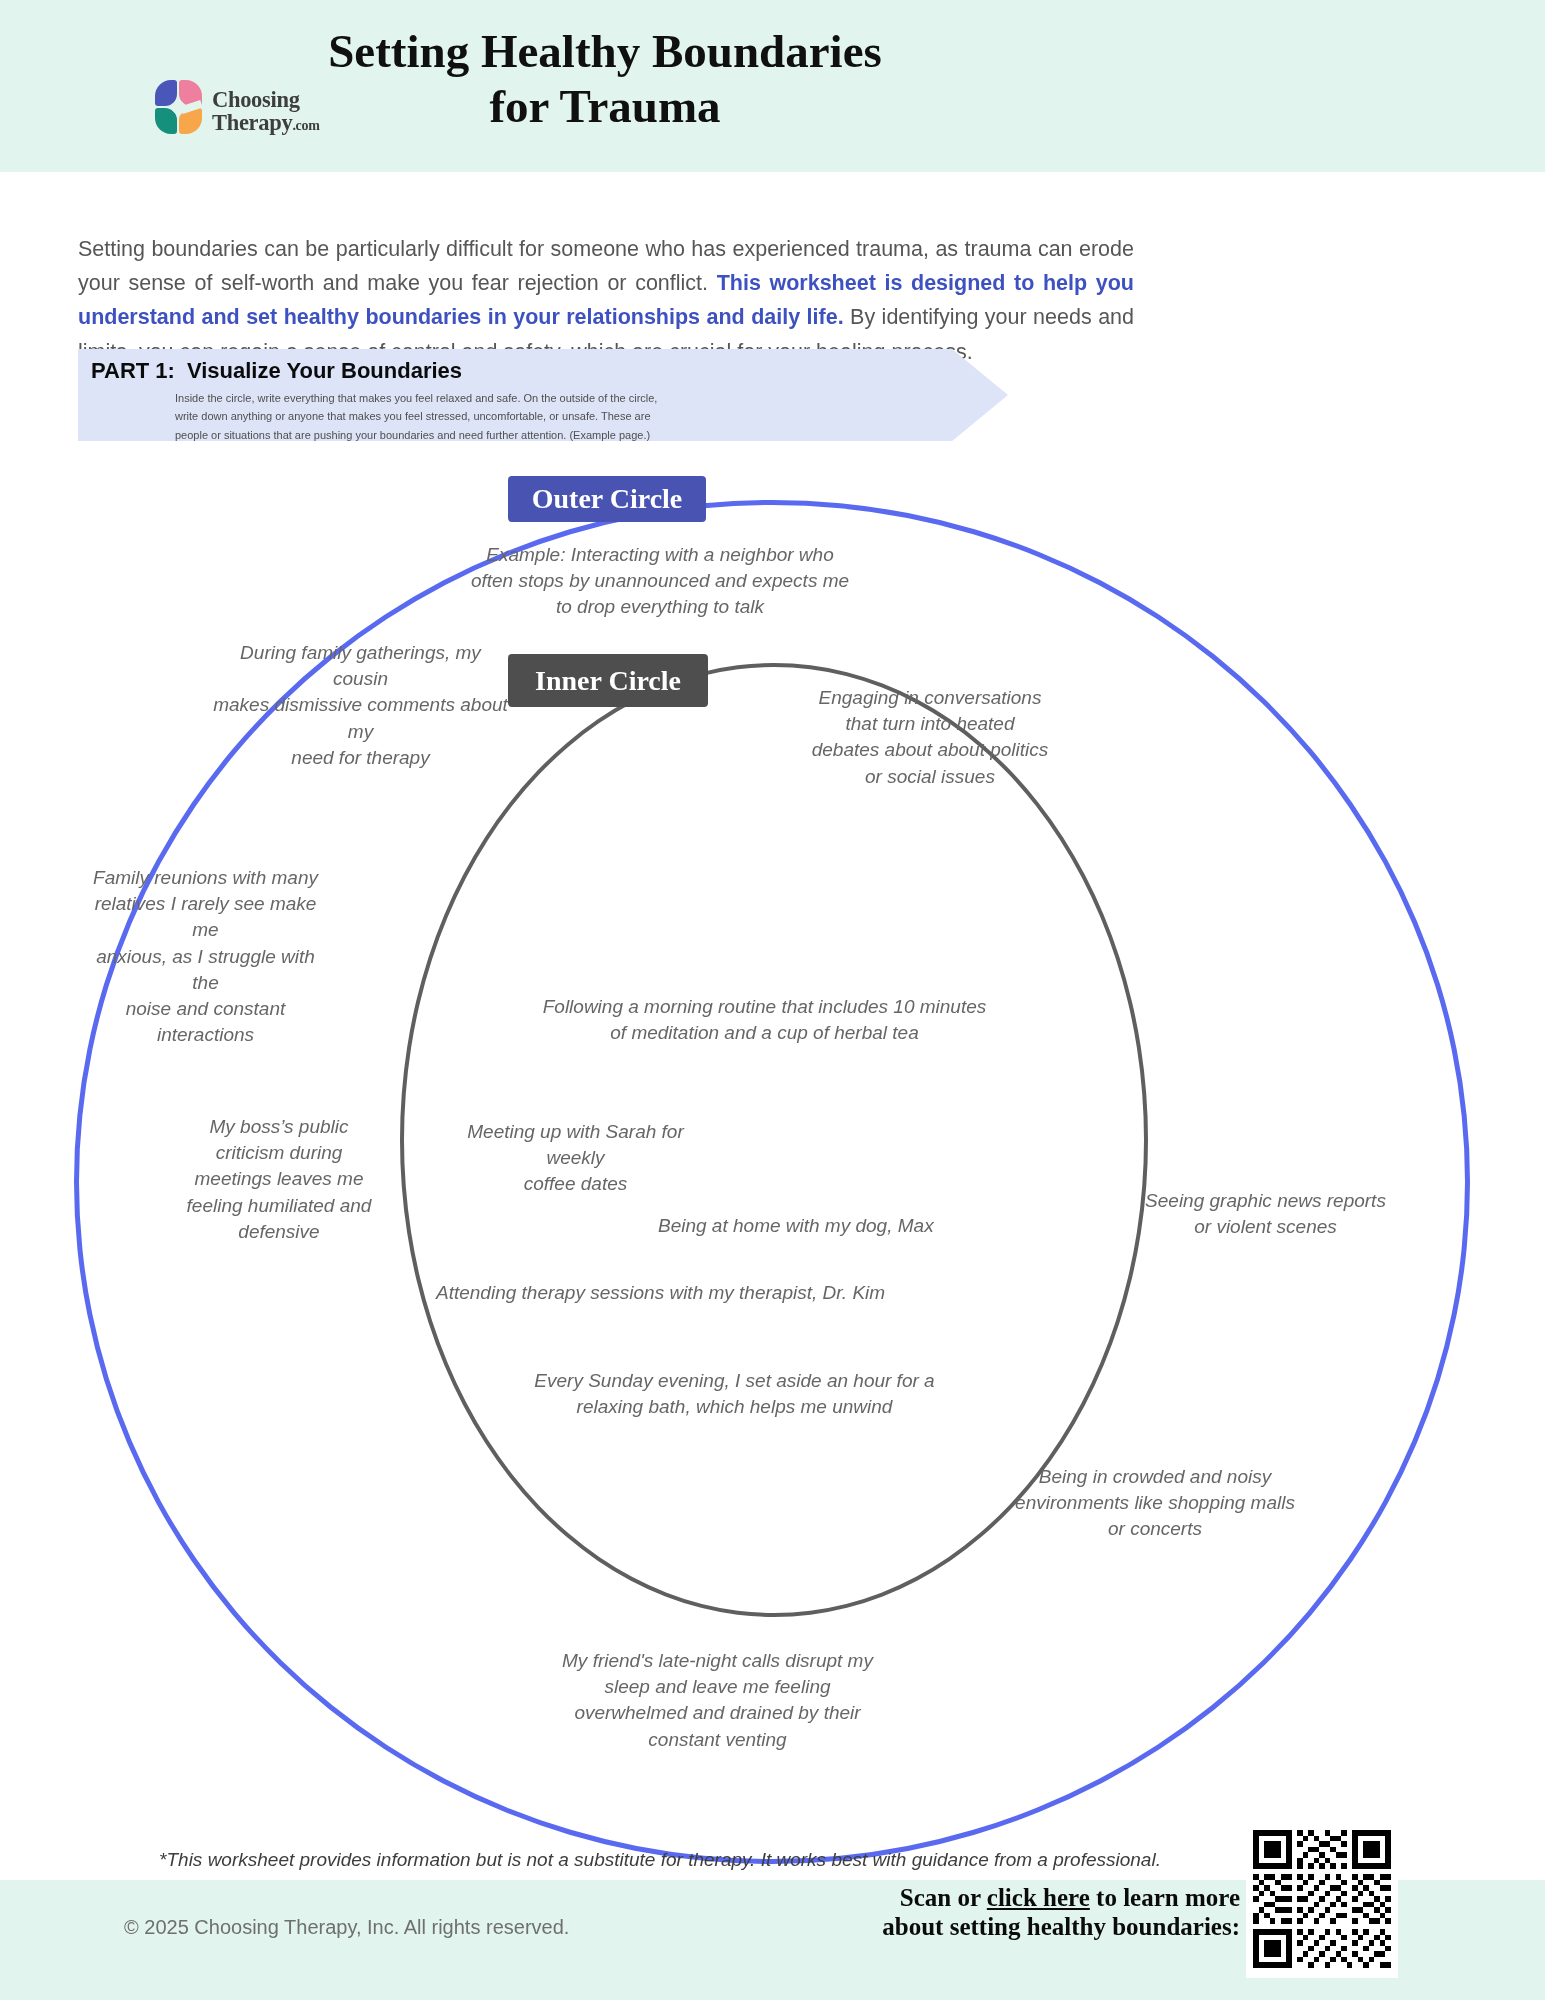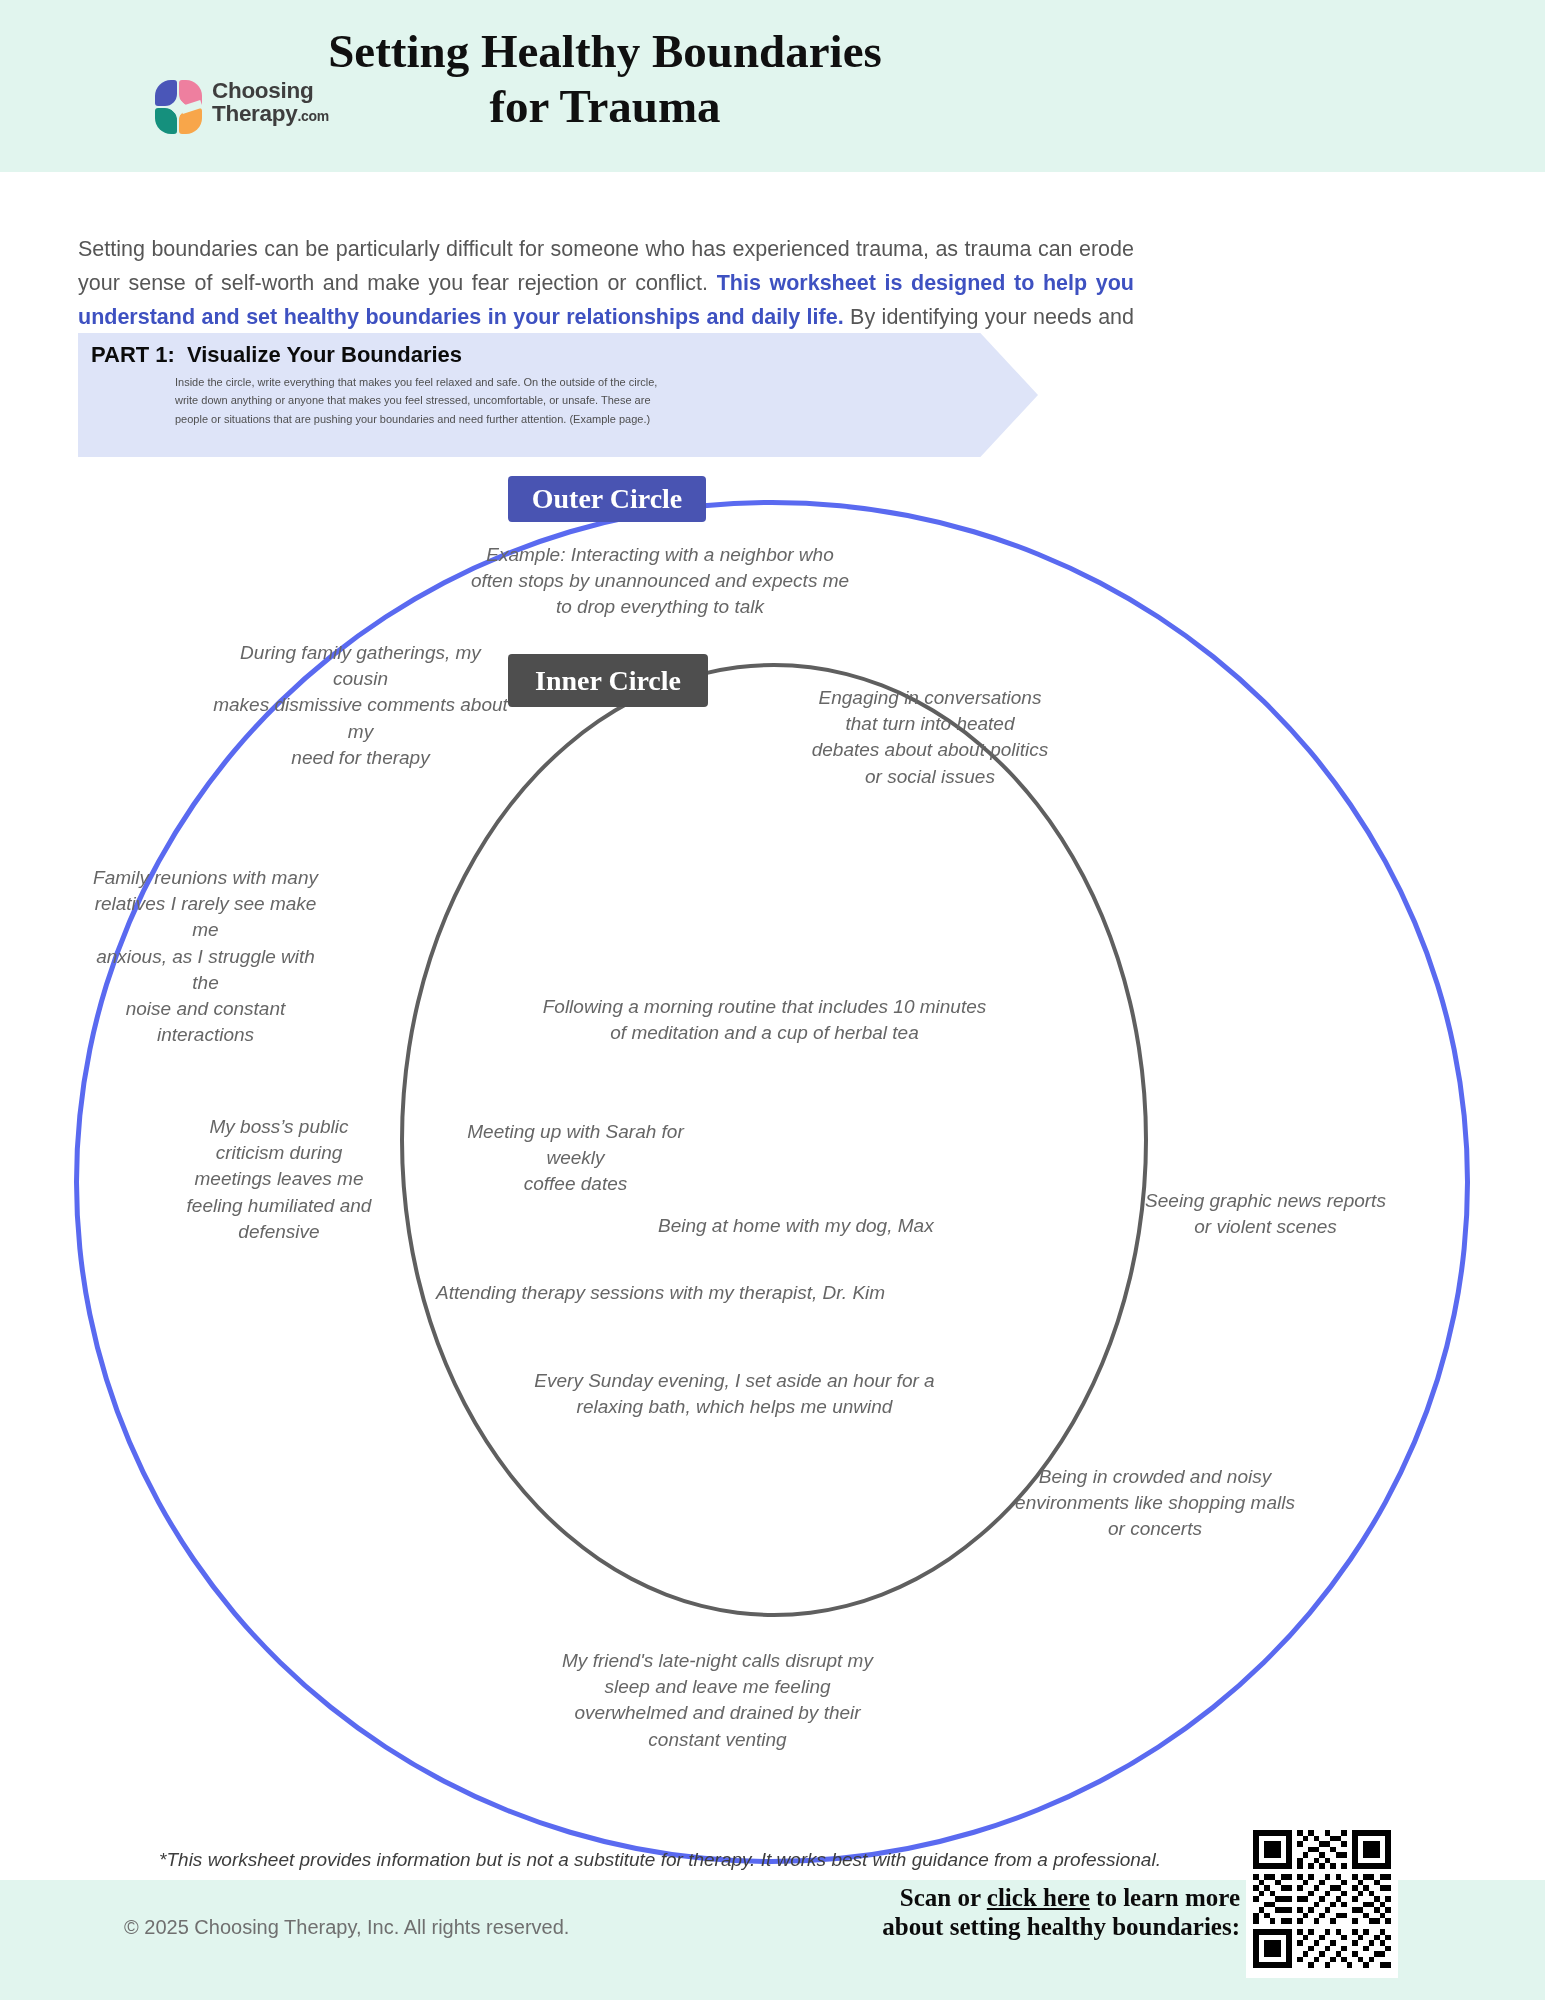--- a/index.html
+++ b/index.html
@@ -1,42 +1,42 @@
 <!DOCTYPE html>
 <html><head>
 <meta charset="utf-8">
 <style>
   html,body { margin:0; padding:0; }
   body { font-family:"Liberation Sans", sans-serif; }
   .page { position:relative; width:1545px; height:2000px; background:#ffffff; overflow:hidden; }
 
   
   .header { position:absolute; left:0; top:0; width:1545px; height:172px; background:#e1f5ee; }
-  .logo { position:absolute; left:155px; top:80px; display:flex; align-items:flex-start; }
+  .logo { position:absolute; left:155px; top:80px; display:flex; align-items:flex-end;font-family:Liberation Serif, serif; }
   .logo-mark { position:relative; width:47px; height:54px; }
   .leaf { position:absolute; }
   .leaf.blue   { left:0;    top:0;    width:22px; height:26px; background:#4a56b8; border-radius:16px 3px 12px 3px; }
   .leaf.pink   { left:24px; top:0;    width:23px; height:26px; background:#ee7f9f; border-radius:3px 16px 3px 12px; }
   .leaf.teal   { left:0;    top:28px; width:22px; height:26px; background:#15907d; border-radius:3px 12px 3px 16px; }
   .leaf.orange { left:24px; top:28px; width:23px; height:26px; background:#f8a64a; border-radius:12px 3px 16px 3px; }
   .logo-notch-center { position:absolute; left:17px; top:21px; width:13px; height:13px; background:#e1f5ee; transform:rotate(45deg); }
   .logo-notch-right  { position:absolute; left:26px; top:23px; width:21px; height:8px; background:#e1f5ee; transform:rotate(-18deg); }
   .logo-text { margin-left:10px; color:#3e3e3e; font-weight:700; font-size:22.5px; line-height:1.0; letter-spacing:-0.3px; }
   .logo-suffix { font-size:14px; font-weight:700; }
   .page-title { position:absolute; left:0; top:24px; width:1210px; margin:0; text-align:center;
                 font-family:"Liberation Serif", serif; font-weight:700; font-size:47px; line-height:1.16; color:#101010; }
 
   
   .intro { position:absolute; left:78px; top:210px; width:1056px; font-size:21.5px; line-height:1.6;
            color:#565656; text-align:justify; }
   .intro .accent { color:#3e51c1; font-weight:700; }
 
   
-  .banner { position:absolute; left:78px; top:333px; width:930px; height:124px; background:#dee4f8;
-            clip-path:polygon(0 0, 94% 0, 100% 50%, 94% 100%, 0 100%);padding-left:30px; }
+  .banner { position:absolute; left:78px; top:349px; width:930px; height:92px; background:#dee4f8;
+            clip-path:polygon(0 0, 94% 0, 100% 50%, 94% 100%, 0 100%); }
   .banner-head { position:absolute; left:13px; top:9px; font-size:22px; color:#0b0b0b; }
   .part-label { font-weight:700; }
   .part-heading { font-weight:700; margin-left:12px; }
   .banner-instructions { position:absolute; left:97px; top:40px; width:790px; margin:0;
                          font-size:11px; line-height:1.66; color:#4f4f4f; white-space:pre-line; }
 
   
   .ellipse { position:absolute; border-radius:50%; }
   .outer-ellipse { left:74px; top:500px; width:1386px; height:1354px; border:5px solid #5a6af0; }
   .inner-ellipse { left:400px; top:663px; width:740px; height:946px; border:4px solid #5f5f5f; }

